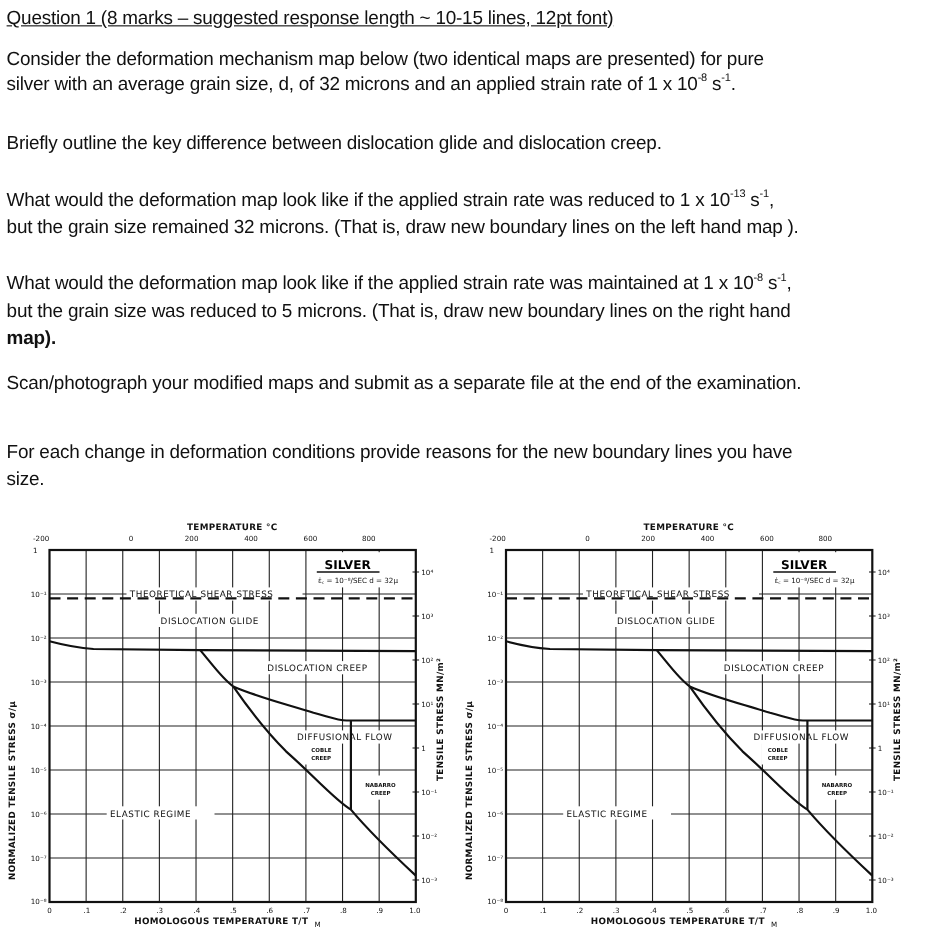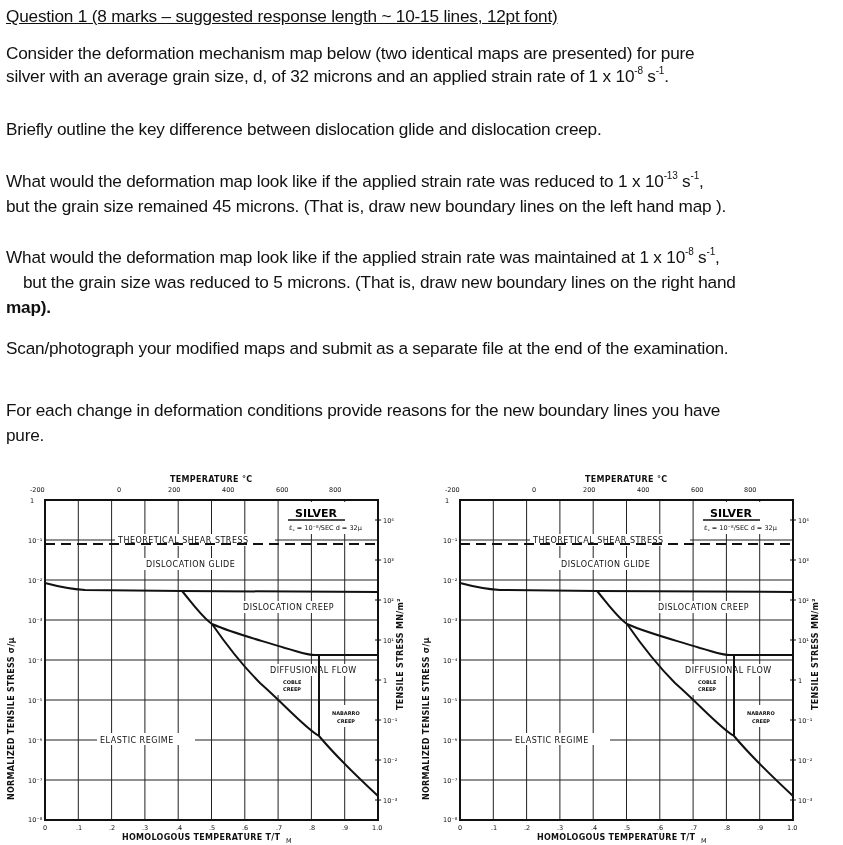--- a/index.html
+++ b/index.html
@@ -24,32 +24,32 @@
 <div class="q" style="top:41px;text-align:right;">Consider the deformation mechanism map below (two identical maps are presented) for pure</div>
 <div class="q" style="top:64px;">
   <span>silver with an average grain size, d, of 32 microns and an applied strain rate of 1 x 10</span><sup>-8</sup><span> s</span><sup>-1</sup><span>.</span>
 </div>
 
 <div class="q" style="top:117px;text-align:center;">Briefly outline the key difference between dislocation glide and dislocation creep.</div>
 
 <div class="q" style="top:169px;">
   <span>What would the deformation map look like if the applied strain rate was reduced to 1 x 10</span><sup>-13</sup><span> s</span><sup>-1</sup><span>,</span>
 </div>
-<div class="q" style="top:194px;">but the grain size remained 45 microns. (That is, draw new boundary lines on the left hand map ).</div>
+<div class="q" style="top:194px;">but the grain size remained 32 microns. (That is, draw new boundary lines on the left hand map ).</div>
 
 <div class="q" style="top:245px;">
   <span>What would the deformation map look like if the applied strain rate was maintained at 1 x 10</span><sup>-8</sup><span> s</span><sup>-1</sup><span>,</span>
 </div>
-<div class="q" style="top:270px;margin-left:17px;">but the grain size was reduced to 5 microns. (That is, draw new boundary lines on the right hand</div>
+<div class="q" style="top:270px;">but the grain size was reduced to 5 microns. (That is, draw new boundary lines on the right hand</div>
 <div class="q" style="top:295px;font-weight:bold;">map).</div>
 
 <div class="q" style="top:336px;">Scan/photograph your modified maps and submit as a separate file at the end of the examination.</div>
 
 <div class="q" style="top:398px;">For each change in deformation conditions provide reasons for the new boundary lines you have</div>
-<div class="q" style="top:423px;">pure.</div>
+<div class="q" style="top:423px;">size.</div>
 
 <div class="chart" style="left:0px;">
   <svg width="423" height="375" viewBox="0 0 423 375">
 
     <text class="lbl" x="170" y="12">TEMPERATURE °C</text>
     <text class="tick" x="30" y="22">-200</text>
     <text class="tick" x="117" y="22">0</text>
     <text class="tick" x="168" y="22">200</text>
     <text class="tick" x="222" y="22">400</text>
     <text class="tick" x="276" y="22">600</text>

